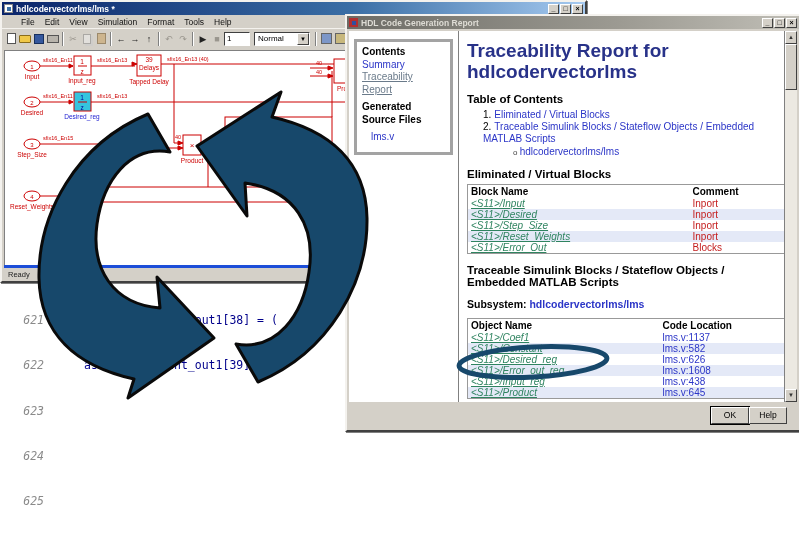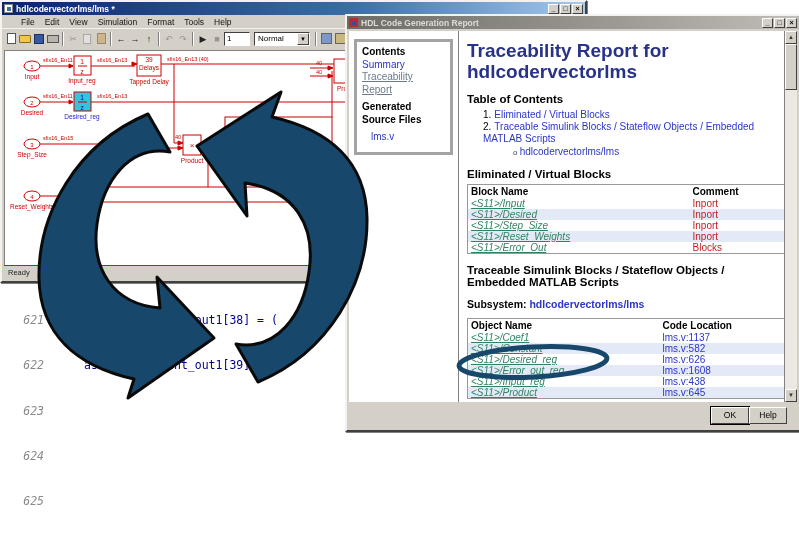--- a/index.html
+++ b/index.html
@@ -29,21 +29,21 @@
   .tsep { width:2px; height:14px; border-left:1px solid #808080; border-right:1px solid #fff; margin:0 2px; flex:0 0 auto;}
   .tfield { width:26px; height:14px; font-size:8px; border:1px solid; border-color:#404040 #fff #fff #404040;
             background:#fff; padding:0 2px; font-family:"Liberation Sans",sans-serif; }
   .tselect { width:56px; height:14px; background:#fff; border:1px solid; border-color:#404040 #fff #fff #404040;
              font-size:8px; display:flex; align-items:center; justify-content:space-between; padding-left:3px; }
   .tselect .arrowbox { width:12px; height:12px; background:#d4d0c8; border:1px solid;
              border-color:#fff #404040 #404040 #fff; font-size:6px; text-align:center; line-height:11px; }
   .canvas { position:absolute; left:2px; top:48px; width:581px; height:217px; background:#fff;
             border:1px solid; border-color:#808080 #fff #fff #808080; overflow:hidden; }
   .statusbar { position:absolute; left:2px; bottom:2px; width:581px; height:14px; background:#d4d0c8;
-               font-size:7.5px; color:#222; padding:2px 4px; border-top:1px solid #1d4ed8; }
+               font-size:7.5px; color:#222; padding:2px 4px; border-top:3px solid #1d4ed8; }
 
   
   .ic-doc { width:9px; height:11px; background:#fff; border:1px solid #555; }
   .ic-folder { width:12px; height:8px; background:#f0c848; border:1px solid #8a6d1c; border-radius:1px; }
   .ic-disk { width:10px; height:10px; background:#35589e; border:1px solid #18305e; }
   .ic-print { width:12px; height:8px; background:#b8b4ac; border:1px solid #555; }
   .ic-copy { width:8px; height:10px; background:#eee; border:1px solid #888; box-shadow:2px 2px 0 #ccc; }
   .ic-paste { width:9px; height:11px; background:#c8a060; border:1px solid #70501e; }
   .ic-sq { width:11px; height:11px; border:1px solid #666; }
   .dim { color:#9a968e; }

